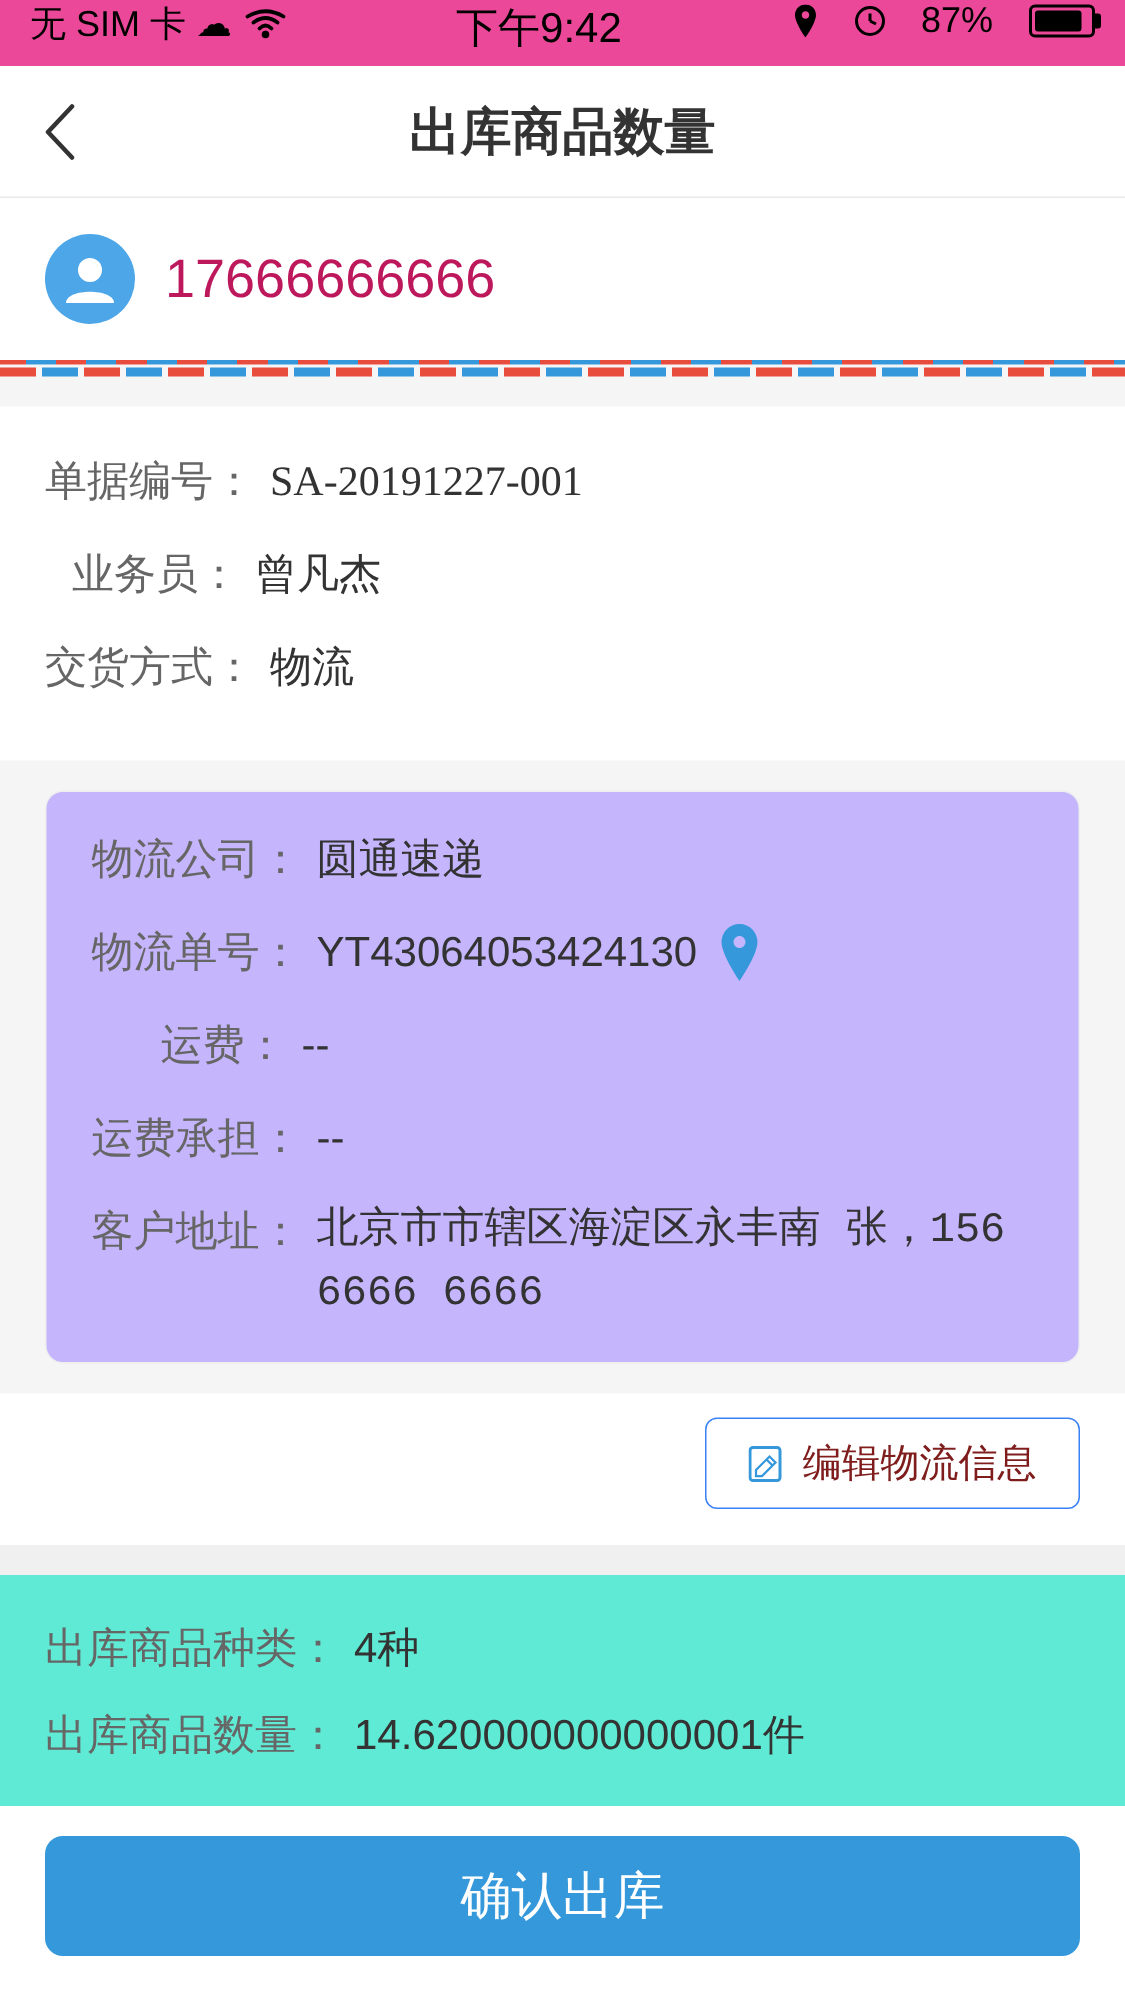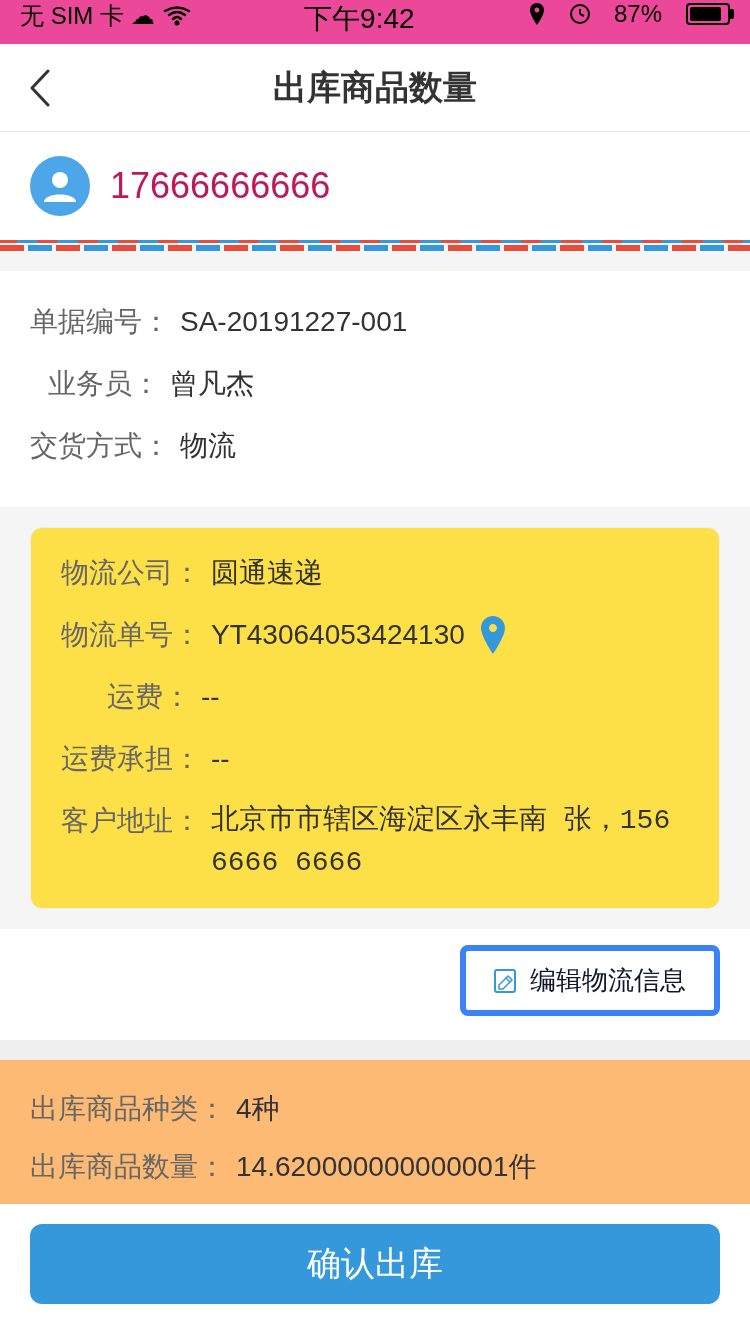--- a/index.html
+++ b/index.html
@@ -139,38 +139,39 @@
     .info-section {
       background: #fff;
       margin-top: 20px;
       padding: 30px 30px 20px;
     }
     .info-row {
       display: flex;
       align-items: flex-end;
       margin-bottom: 20px;
       line-height: 1.5;
+      font-family: Liberation Serif, serif;
     }
     .info-label {
       color: #666;
       font-size: 28px;
       min-width: 130px;
       text-align: right;
       flex-shrink: 0;
     }
     .info-value {
       color: #333;
       font-size: 28px;
       margin-left: 10px;
       flex: 1;
     }
 
     
     .logistics-card {
-      background: #fde047;
+      background: #c4b5fd;
       border-radius: 12px;
       margin: 20px 30px;
       padding: 24px 30px;
       border: 1px solid #eee;
     }
     .logistics-row {
       display: flex;
       align-items: flex-start;
       margin-bottom: 20px;
       line-height: 1.5;
@@ -196,41 +197,41 @@
     }
 
     
     .edit-btn-container {
       display: flex;
       justify-content: flex-end;
       padding: 16px 30px 24px;
       background: #fff;
     }
     .edit-btn {
-      border: 6px solid #3b82f6;
-      color: #0f172a;
+      border: 1px solid #3b82f6;
+      color: #7f1d1d;
       background: #fff;
       border-radius: 8px;
       padding: 12px 28px;
       font-size: 26px;
       display: flex;
       align-items: center;
       gap: 10px;
       cursor: pointer;
     }
 
     
     .section-separator {
       height: 20px;
       background: #f0f0f0;
     }
 
     
     .product-section {
-      background: #fdba74;
+      background: #5eead4;
       padding: 30px 30px 20px;
     }
     .product-row {
       display: flex;
       align-items: center;
       margin-bottom: 20px;
     }
     .product-label {
       color: #666;
       font-size: 28px;

